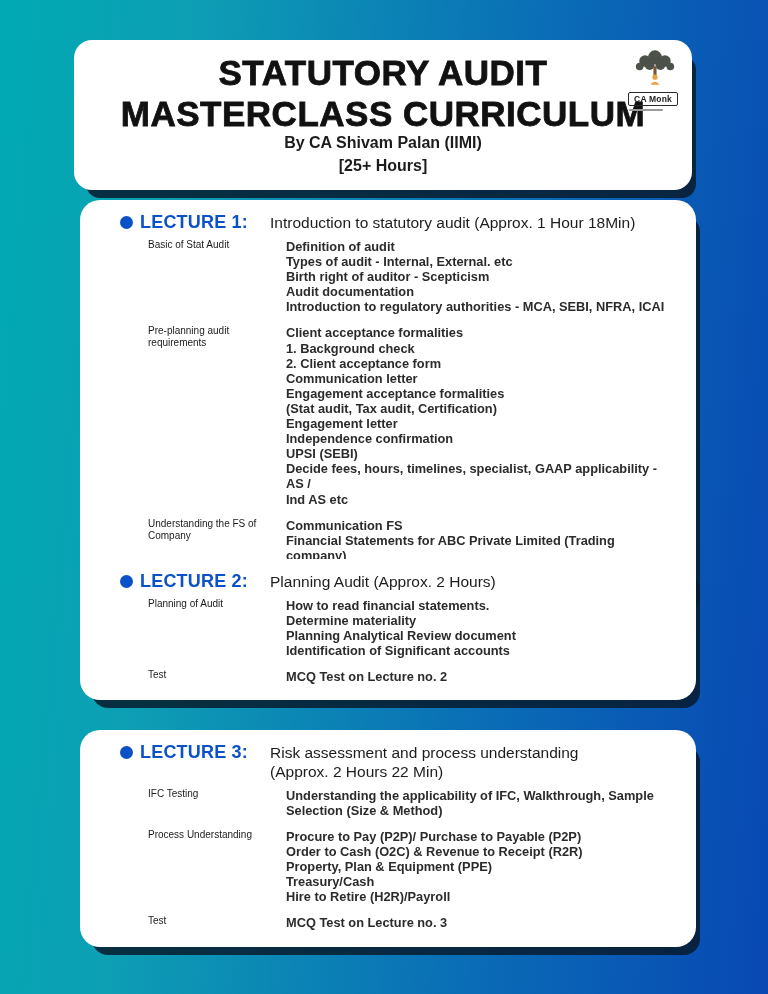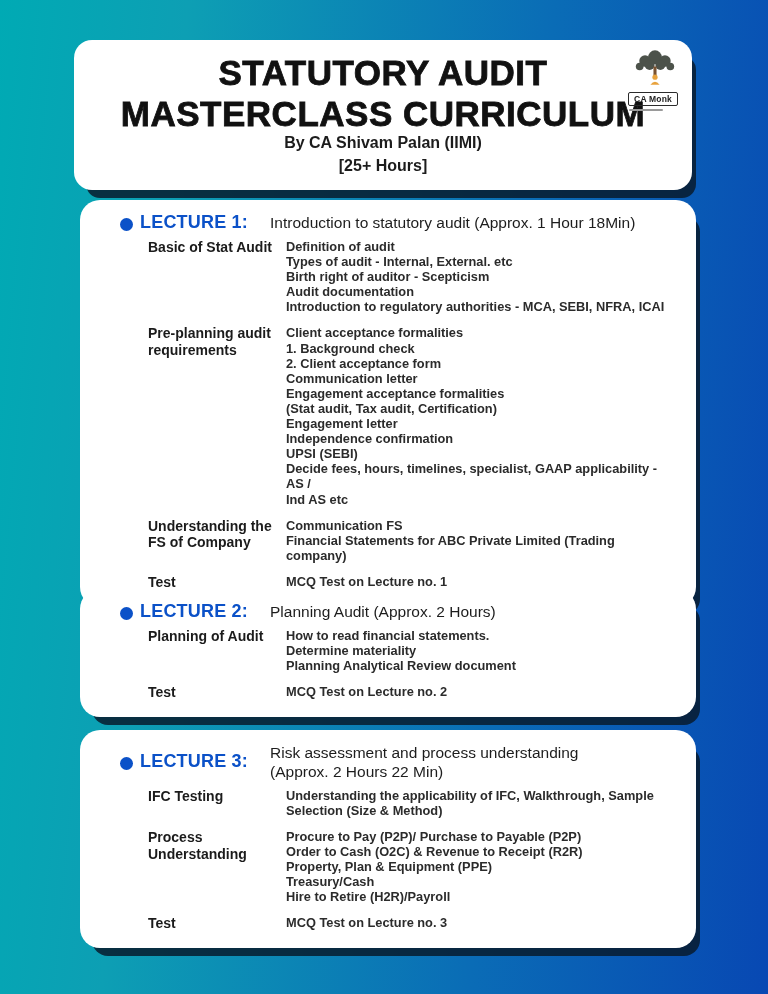--- a/index.html
+++ b/index.html
@@ -30,30 +30,30 @@
     position:relative;
   }
   .logo-tagline{width:34px;height:2px;background:#9a9a9a;margin:1px auto 0;border-radius:1px;}
   .card{
     position:absolute;left:80px;width:616px;box-sizing:border-box;
     background:#ffffff;border-radius:20px;
     box-shadow:8px 12px 0 -4px rgba(8,27,45,0.85);
     padding:12px 24px 14px 40px;
   }
   .card-1{top:200px;}
-  .card-2{top:589px;}
+  .card-2{top:559px;}
   .card-3{top:730px;}
-  .lec-heading{display:flex;align-items:center;margin-bottom:6px;}
+  .lec-heading{display:flex;align-items:flex-start;margin-bottom:6px;}
   .bullet{flex:0 0 13px;width:13px;height:13px;border-radius:50%;background:#0b51c8;margin-top:4px;}
   .lec-label{color:#0b51c8;font-weight:bold;font-size:18px;white-space:nowrap;margin-left:7px;letter-spacing:.2px;}
   .lec-title{font-size:15.5px;color:#1d1d1d;margin-left:22px;line-height:1.25;font-weight:500;padding-top:1px;}
   .lec-title span{display:block;}
   .row{display:grid;grid-template-columns:138px 1fr;margin-left:28px;margin-bottom:11px;}
   .row:last-child{margin-bottom:2px;}
-  .row-label{font-weight:bold;font-size:14px;color:#1b1b1b;line-height:1.2;padding-right:10px;}
+  .row-label{font-weight:normal;font-size:10px;color:#1b1b1b;line-height:1.2;padding-right:10px;}
   .row-content{font-size:12.8px;color:#2b2b2b;line-height:1.18;font-weight:bold;}
   .tree-icon-wrap{line-height:0;}
 </style>
 </head>
 <body>
 
 <div class="header-card">
   <div class="logo">
     <div class="tree-icon-wrap">
       <svg width="46" height="40" viewBox="0 0 60 52">
@@ -145,20 +145,21 @@
       <span>Planning Audit (Approx. 2 Hours)</span>
     </span>
   </div>
 
   <div class="row">
     <div class="row-label">Planning of Audit</div>
     <div class="row-content">
       <div>How to read financial statements.</div>
       <div>Determine materiality</div>
       <div>Planning Analytical Review document</div>
+      <div>Identification of Significant accounts</div>
     </div>
   </div>
 
   <div class="row">
     <div class="row-label">Test</div>
     <div class="row-content">
       <div>MCQ Test on Lecture no. 2</div>
     </div>
   </div>
 </section>

